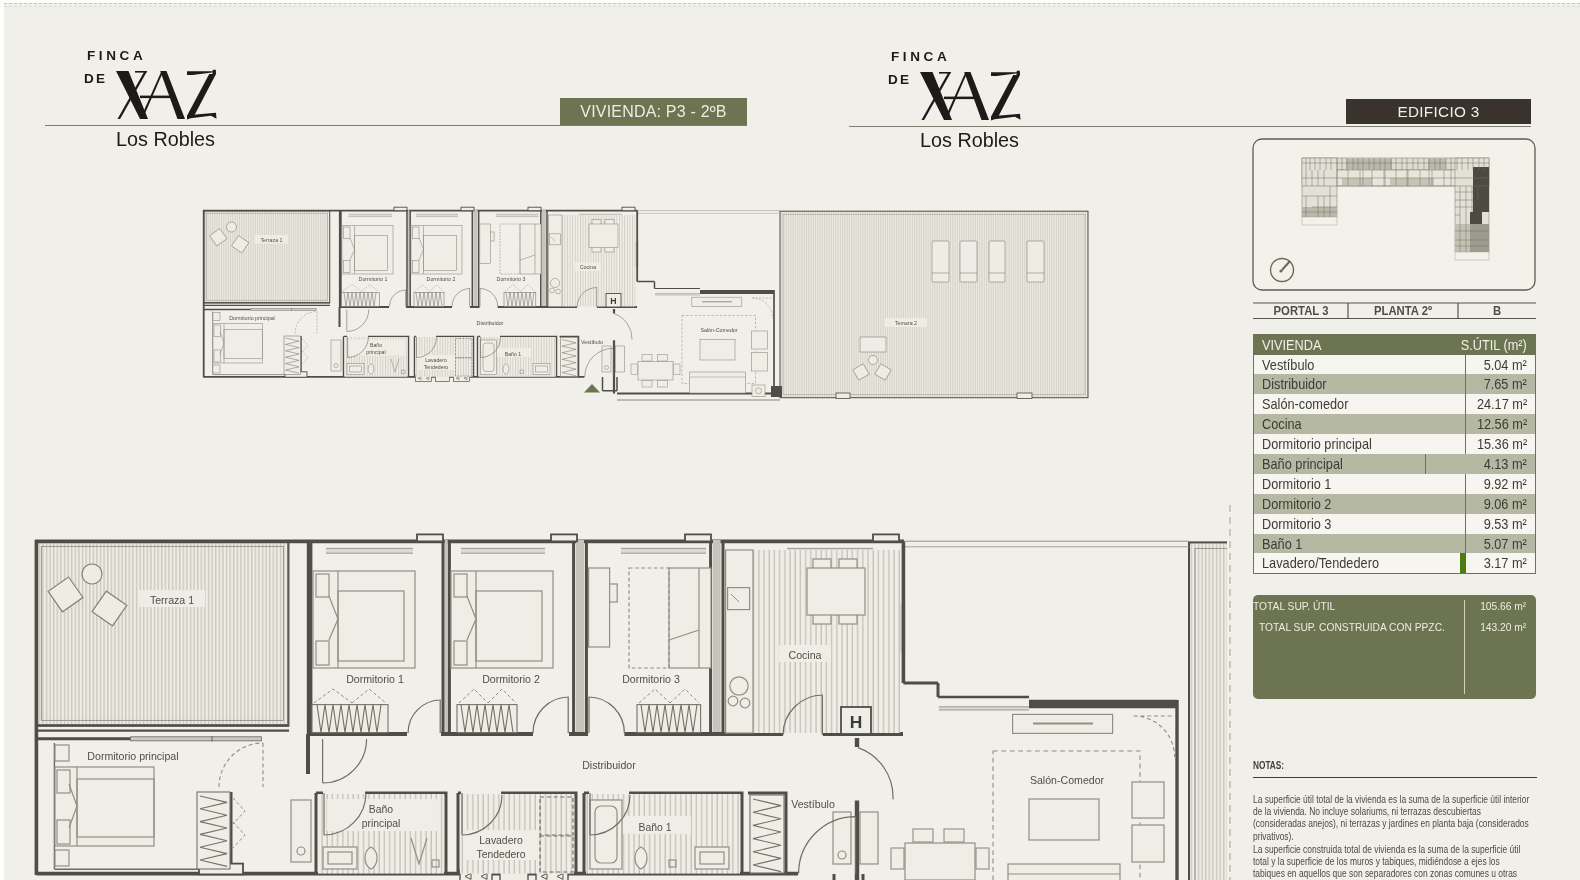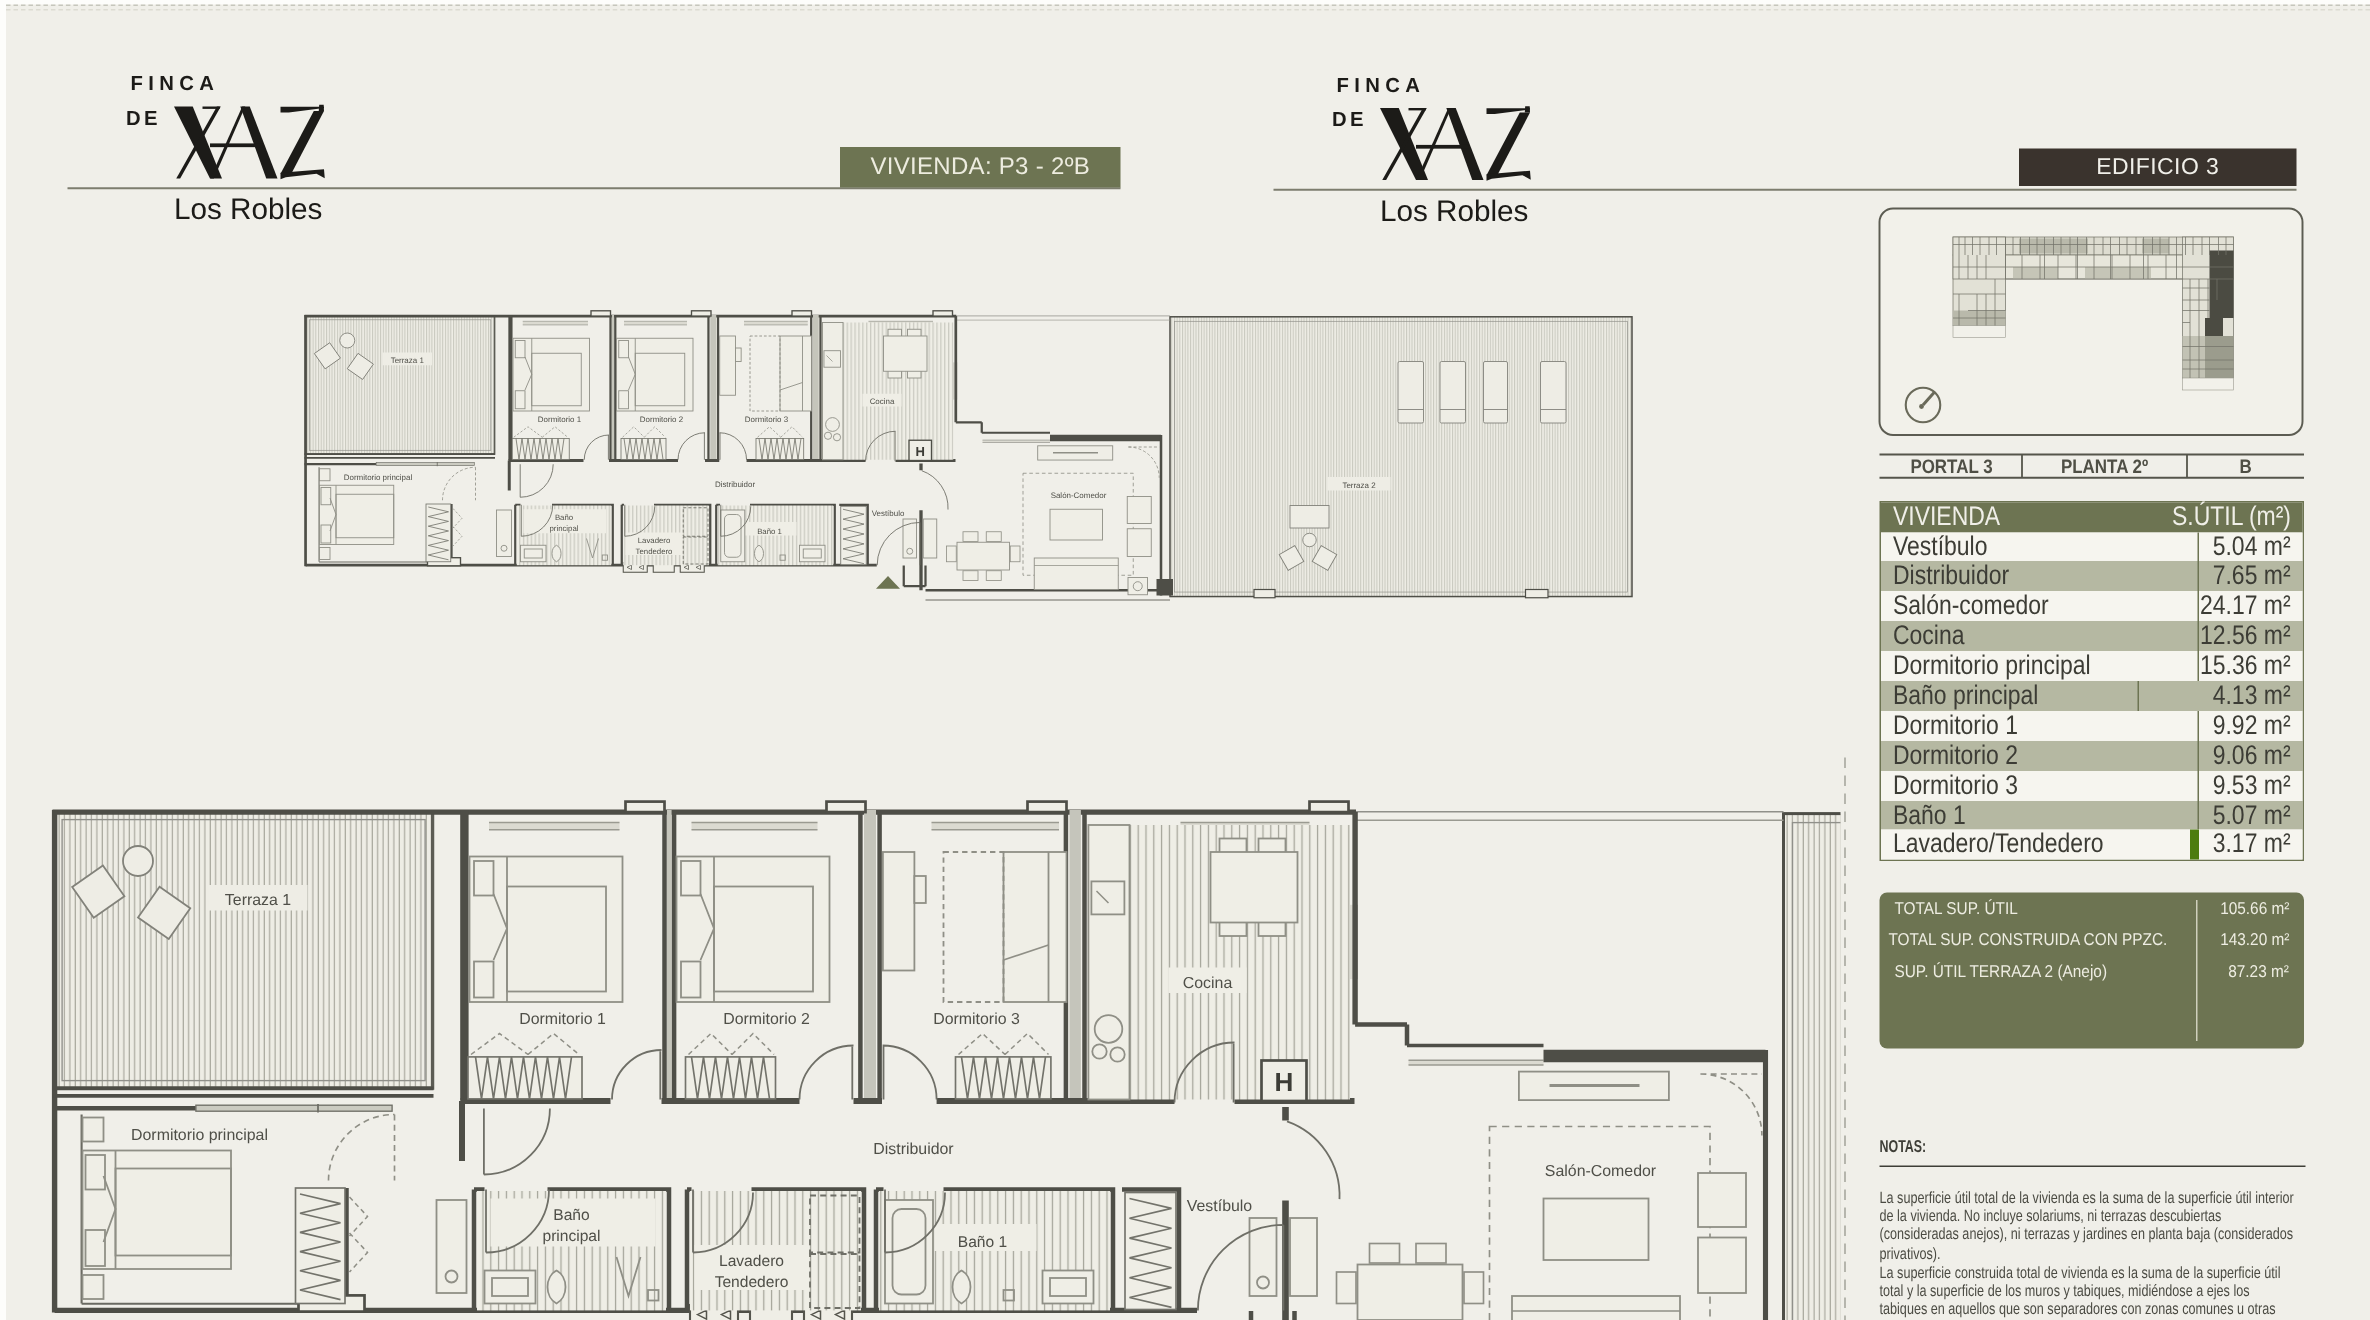--- a/index.html
+++ b/index.html
@@ -416,21 +416,21 @@
   <text transform="translate(1301,315) scale(0.87,1)">PORTAL 3</text>
   <text transform="translate(1403,315) scale(0.87,1)">PLANTA 2º</text>
   <text transform="translate(1497,315) scale(0.87,1)">B</text>
 </g>
 </svg>
 
 <div class="abs olivebox" style="left:560px;top:98px;width:187px;height:27px;line-height:27px;font-size:16px;letter-spacing:0.2px">VIVIENDA: P3 - 2ºB</div>
 
 <div class="abs darkbox" style="left:1346px;top:99px;width:185px;height:25px;line-height:25px;font-size:15.3px;letter-spacing:0.3px">EDIFICIO 3</div>
 
-<div class="abs" style="left:1253px;top:334px;width:283px;border:1.5px solid #6d7452;box-sizing:border-box;font-size:18px;color:#3c3c35">
+<div class="abs" style="left:1253px;top:334px;width:283px;border:1.5px solid #6d7452;box-sizing:border-box;font-size:15px;color:#3c3c35">
   <div style="display:flex;background:#6d7452;color:#f0efe8;height:19.5px;line-height:19.5px;position:relative">
       <div style="width:200px;padding-left:8px;box-sizing:border-box;white-space:nowrap"><span style="display:inline-block;transform:scaleX(.85);transform-origin:0 50%">VIVIENDA</span></div>
       <span style="position:absolute;right:8px;top:0;transform:scaleX(.85);transform-origin:100% 50%">S.ÚTIL (m²)</span>
     </div>
 <div style="display:flex;height:19.9px;line-height:19.9px;background:#f6f5ef;position:relative">
       <div style="width:212px;padding-left:8px;box-sizing:border-box;border-right:1px solid #6d7452;white-space:nowrap"><span style="display:inline-block;transform:scaleX(.85);transform-origin:0 50%">Vestíbulo</span></div>
       <span style="position:absolute;right:8px;top:0;transform:scaleX(.85);transform-origin:100% 50%">5.04 m²</span>
     </div>
 <div style="display:flex;height:19.9px;line-height:19.9px;background:#b5b8a2;position:relative">
       <div style="width:212px;padding-left:8px;box-sizing:border-box;border-right:1px solid #6d7452;white-space:nowrap"><span style="display:inline-block;transform:scaleX(.85);transform-origin:0 50%">Distribuidor</span></div>
@@ -470,30 +470,26 @@
     </div>
 <div style="display:flex;height:19.9px;line-height:19.9px;background:#f6f5ef;position:relative">
       <div style="width:212px;padding-left:8px;box-sizing:border-box;border-right:6px solid #4d7c0f;white-space:nowrap"><span style="display:inline-block;transform:scaleX(.85);transform-origin:0 50%">Lavadero/Tendedero</span></div>
       <span style="position:absolute;right:8px;top:0;transform:scaleX(.85);transform-origin:100% 50%">3.17 m²</span>
     </div>
 </div>
 
 <div class="abs" style="left:1253px;top:595px;width:283px;height:104px;background:#6d7452;border-radius:5px;color:#eeede2;font-size:11.4px;box-sizing:border-box;padding-top:1px">
   <div style="position:absolute;left:211px;top:5px;bottom:5px;width:1px;background:#cfcfbc"></div>
 <div style="height:20.8px;line-height:20.8px;position:relative">
-      <div style="padding-left:10px;white-space:nowrap"><span style="display:inline-block;transform:scaleX(.9);transform-origin:0 50%">TOTAL SUP. ÚTIL</span></div>
+      <div style="white-space:nowrap"><span style="display:inline-block;transform:scaleX(.9);transform-origin:0 50%">TOTAL SUP. ÚTIL</span></div>
       <span style="position:absolute;right:10px;top:0;transform:scaleX(.9);transform-origin:100% 50%">105.66 m²</span>
     </div>
 <div style="height:20.8px;line-height:20.8px;position:relative">
       <div style="padding-left:6px;white-space:nowrap"><span style="display:inline-block;transform:scaleX(.9);transform-origin:0 50%">TOTAL SUP. CONSTRUIDA CON PPZC.</span></div>
       <span style="position:absolute;right:10px;top:0;transform:scaleX(.9);transform-origin:100% 50%">143.20 m²</span>
-    </div>
-<div style="height:20.8px;line-height:20.8px;position:relative">
-      <div style="padding-left:10px;white-space:nowrap"><span style="display:inline-block;transform:scaleX(.9);transform-origin:0 50%">SUP. ÚTIL TERRAZA 2 (Anejo)</span></div>
-      <span style="position:absolute;right:10px;top:0;transform:scaleX(.9);transform-origin:100% 50%">87.23 m²</span>
     </div>
 </div>
 
 <div class="abs" style="left:1253px;top:759px;width:284px;color:#3e3e37">
   <div style="font-size:11.5px;font-weight:bold"><span style="display:inline-block;transform:scaleX(.72);transform-origin:0 50%">NOTAS:</span></div>
   <div style="height:6px;border-bottom:1.5px solid #3e3e37"></div>
   <div style="margin-top:15px;font-size:10.8px;line-height:12.2px;color:#4b4b43;white-space:nowrap"><span style="display:inline-block;transform:scaleX(.78);transform-origin:0 0">La superficie útil total de la vivienda es la suma de la superficie útil interior<br>de la vivienda. No incluye solariums, ni terrazas descubiertas<br>(consideradas anejos), ni terrazas y jardines en planta baja (considerados<br>privativos).</span></div>
   <div style="margin-top:1px;font-size:10.8px;line-height:12.2px;color:#4b4b43;white-space:nowrap"><span style="display:inline-block;transform:scaleX(.78);transform-origin:0 0">La superficie construida total de vivienda es la suma de la superficie útil<br>total y la superficie de los muros y tabiques, midiéndose a ejes los<br>tabiques en aquellos que son separadores con zonas comunes u otras<br>viviendas.</span></div>
 </div>
 

